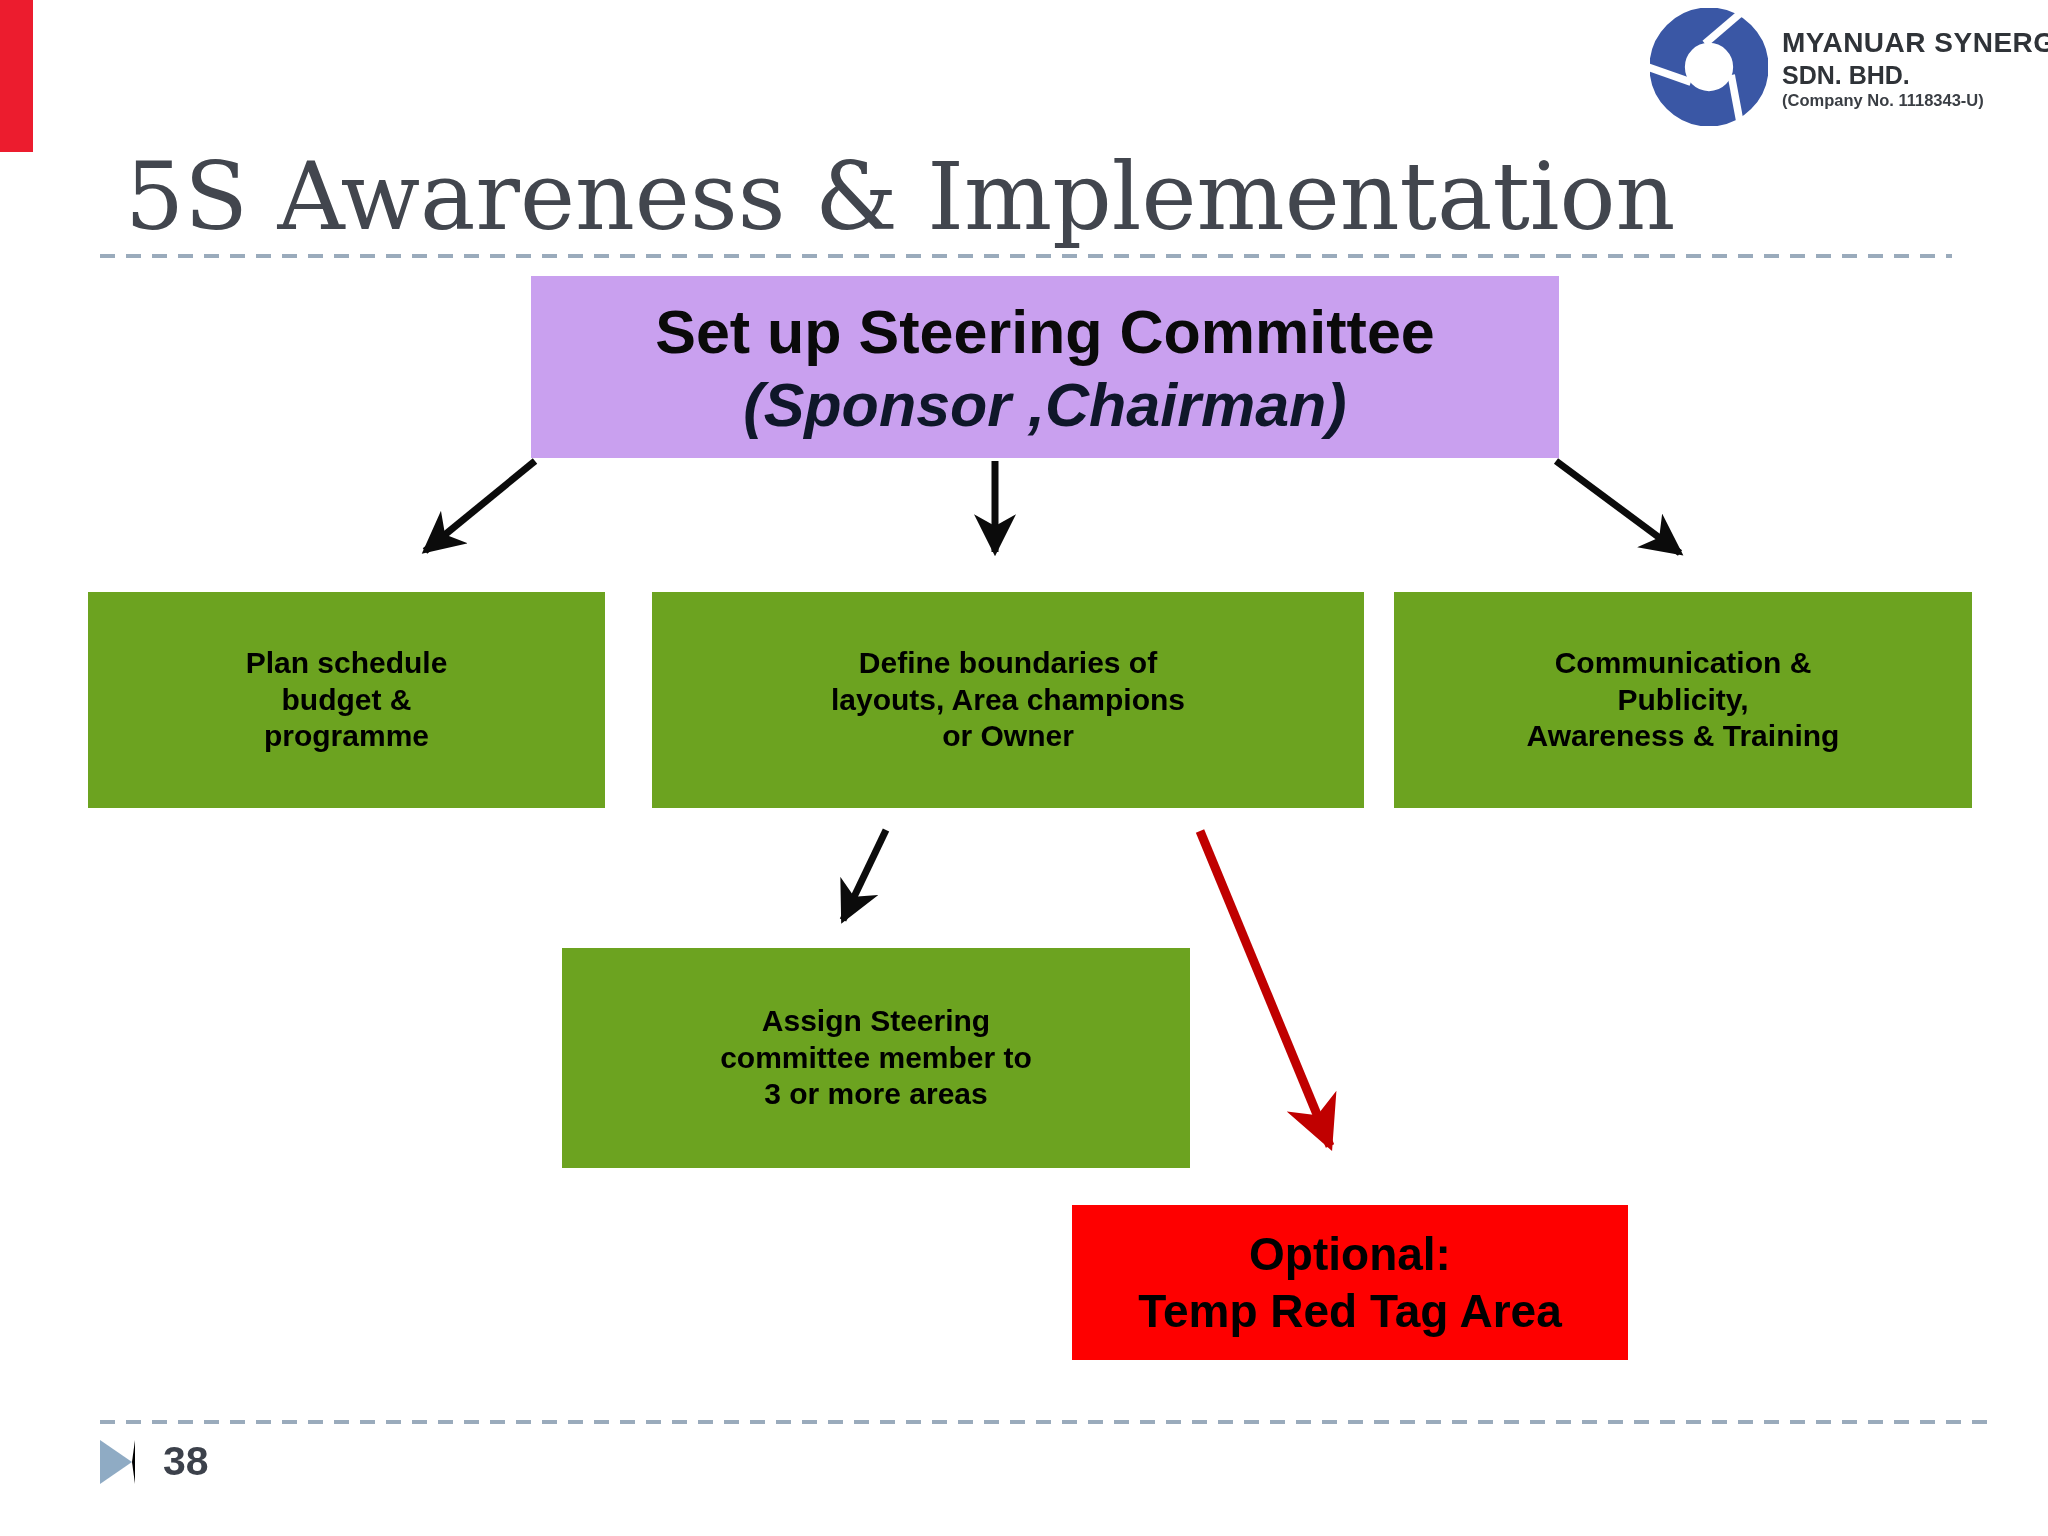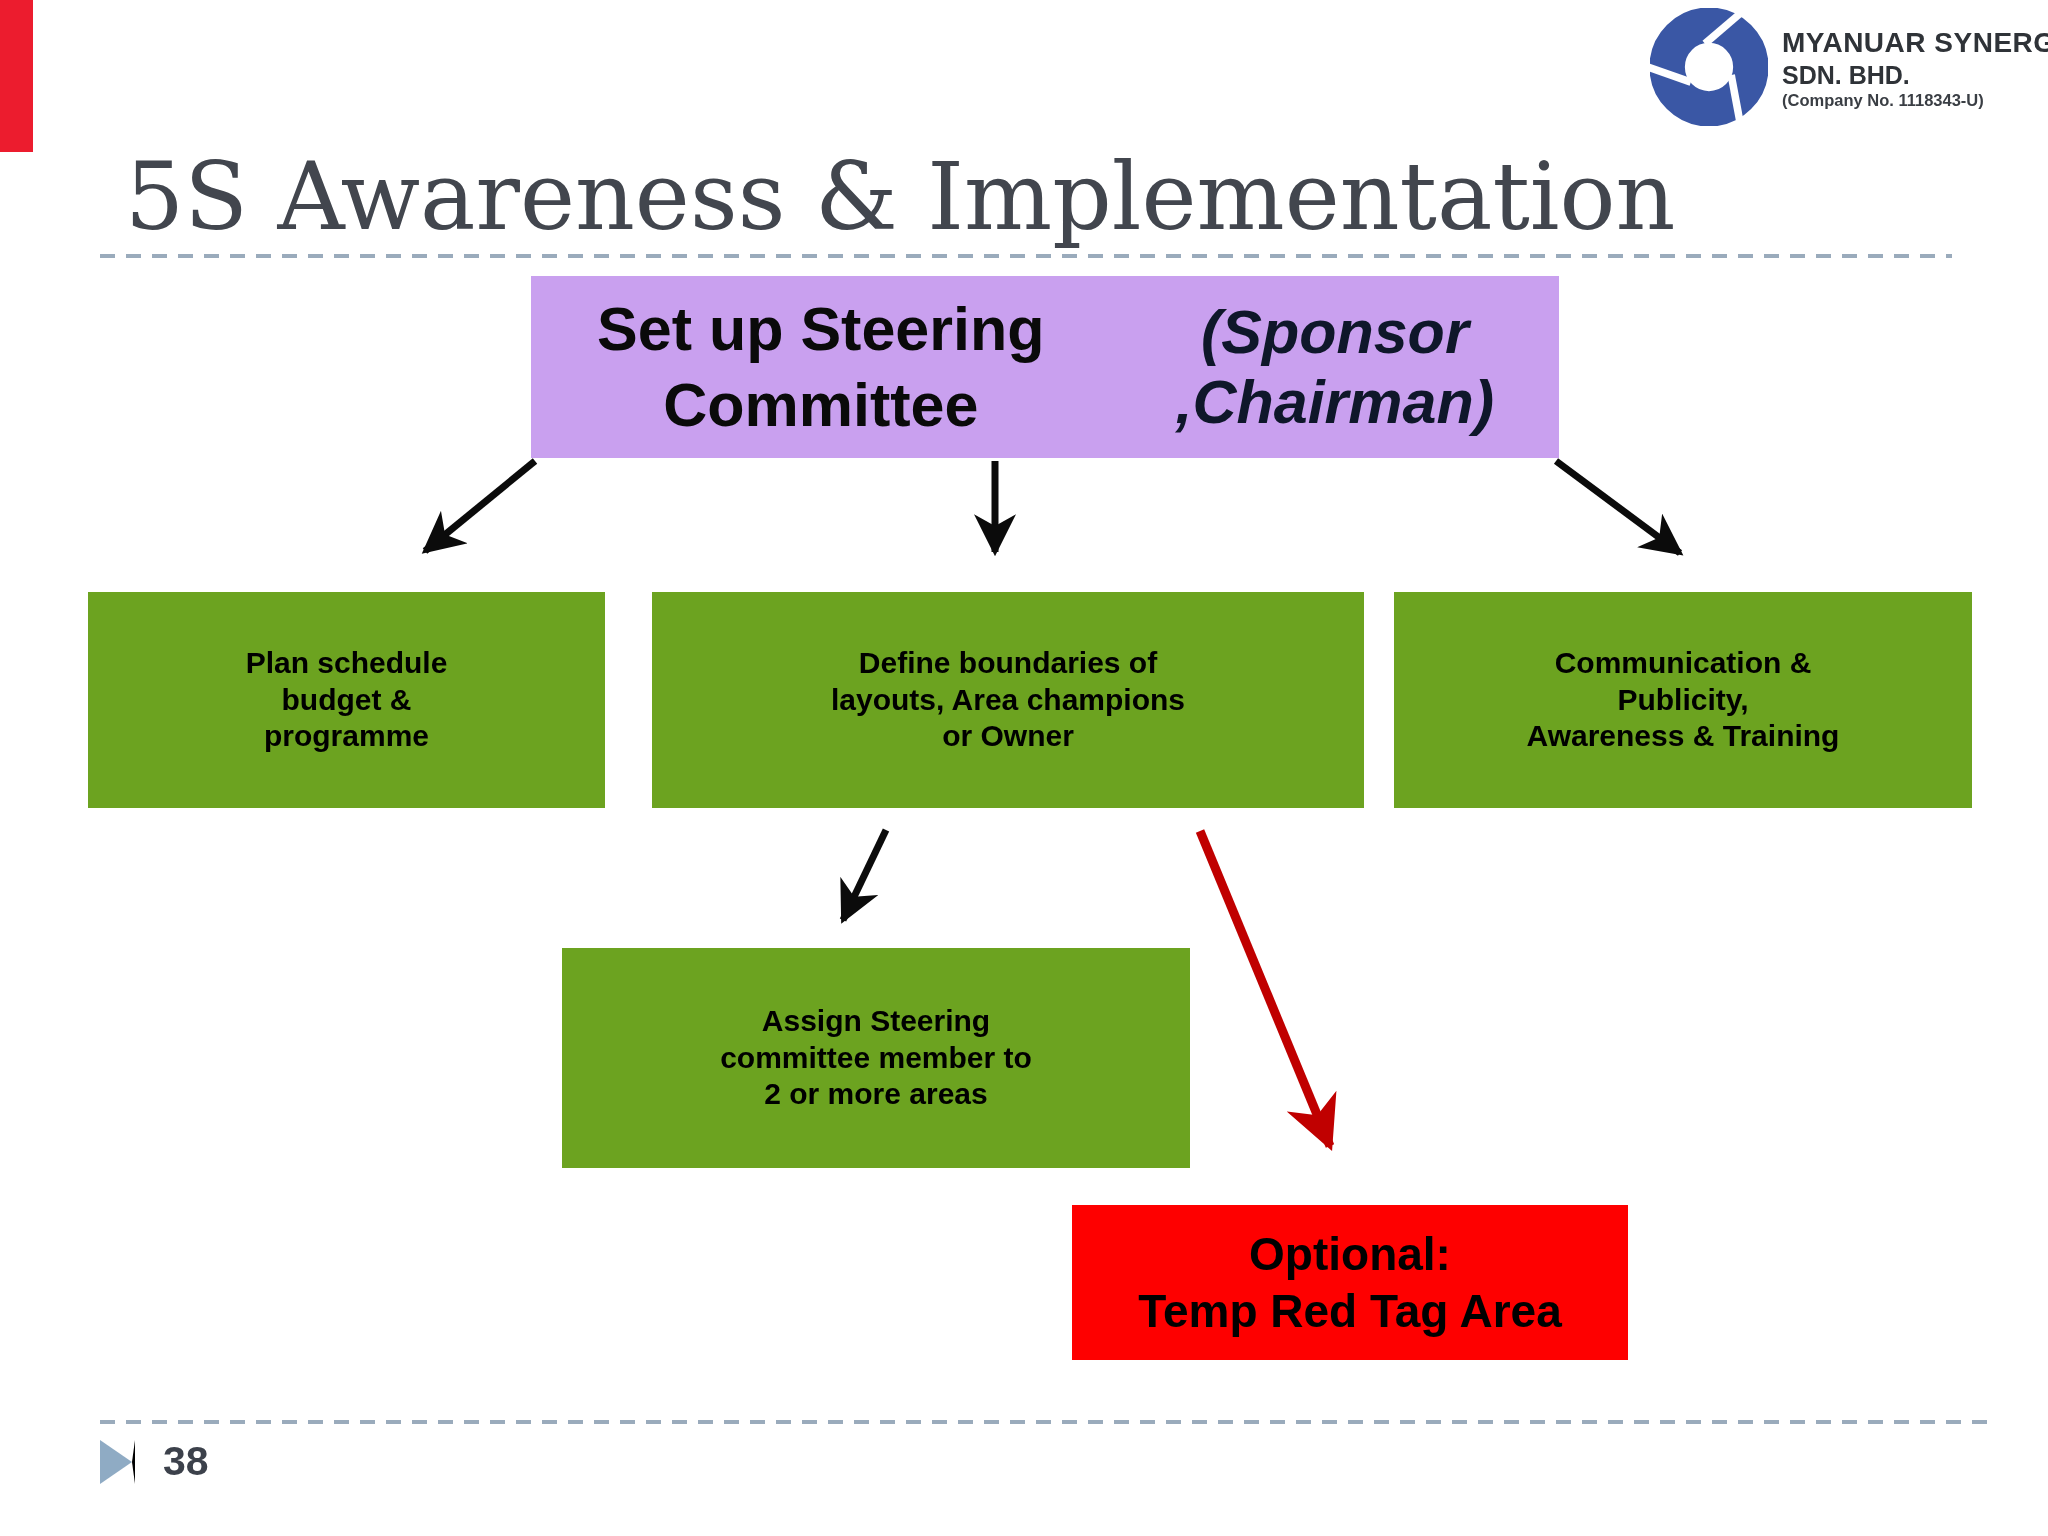--- a/index.html
+++ b/index.html
@@ -28,21 +28,21 @@
     background:repeating-linear-gradient(90deg,#9aabbc 0 15px,transparent 15px 26px);
   }
   .dashed.top{left:100px;top:254px;width:1852px;}
   .dashed.bottom{left:100px;top:1420px;width:1890px;}
   
   .dbox{
     position:absolute;display:flex;align-items:center;justify-content:center;
     text-align:center;font-weight:bold;color:#000;
     white-space:pre-line;
   }
-  .dbox.purple{left:531px;top:276px;width:1028px;height:182px;background:#c9a0ef;flex-direction:row;}
+  .dbox.purple{left:531px;top:276px;width:1028px;height:182px;background:#c9a0ef;flex-direction:column;}
   .dbox .root-l1{font-size:61px;color:#0a0a0a;line-height:1.25;}
   .dbox .root-l2{font-size:61px;color:#0f172a;font-style:italic;line-height:1.15;}
   .dbox.green{background:#6ca320;font-size:30px;line-height:1.22;}
   .dbox.red{background:#fe0000;font-size:46px;line-height:1.22;}
   .box-plan{left:88px;top:592px;width:517px;height:216px;}
   .box-define{left:652px;top:592px;width:712px;height:216px;}
   .box-comm{left:1394px;top:592px;width:578px;height:216px;}
   .box-assign{left:562px;top:948px;width:628px;height:220px;}
   .box-optional{left:1072px;top:1205px;width:556px;height:155px;}
   
@@ -107,21 +107,21 @@
 budget &amp;
 programme</div>
   <div class="dbox green box-comm">Communication  &amp;
 Publicity,
 Awareness &amp; Training</div>
   <div class="dbox green box-define">Define  boundaries of
 layouts, Area champions
 or Owner</div>
   <div class="dbox green box-assign">Assign Steering
 committee member to
-2 or more areas</div>
+3 or more areas</div>
   <div class="dbox red   box-optional">Optional:
 Temp Red Tag Area</div>
 
   <div class="footer">
     <div class="tri"></div>
     <div class="page-num">38</div>
   </div>
 
 </div>
 

